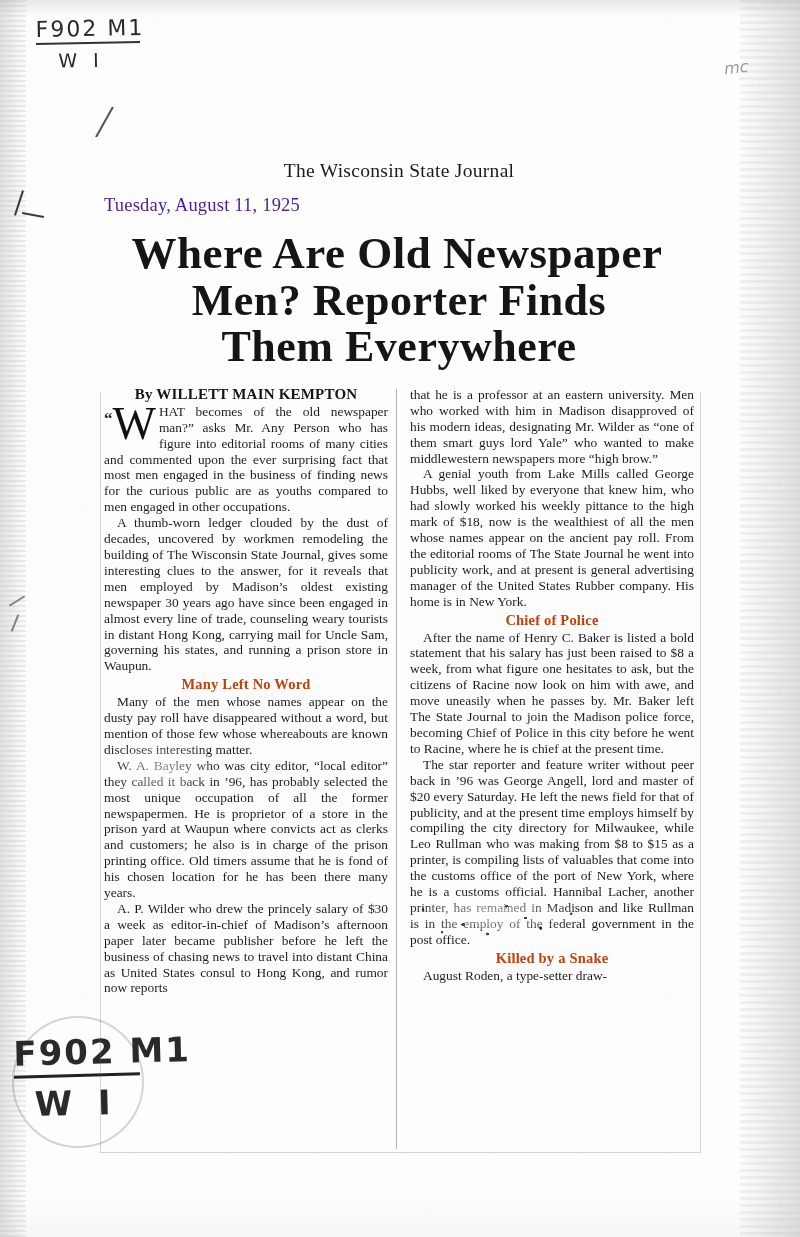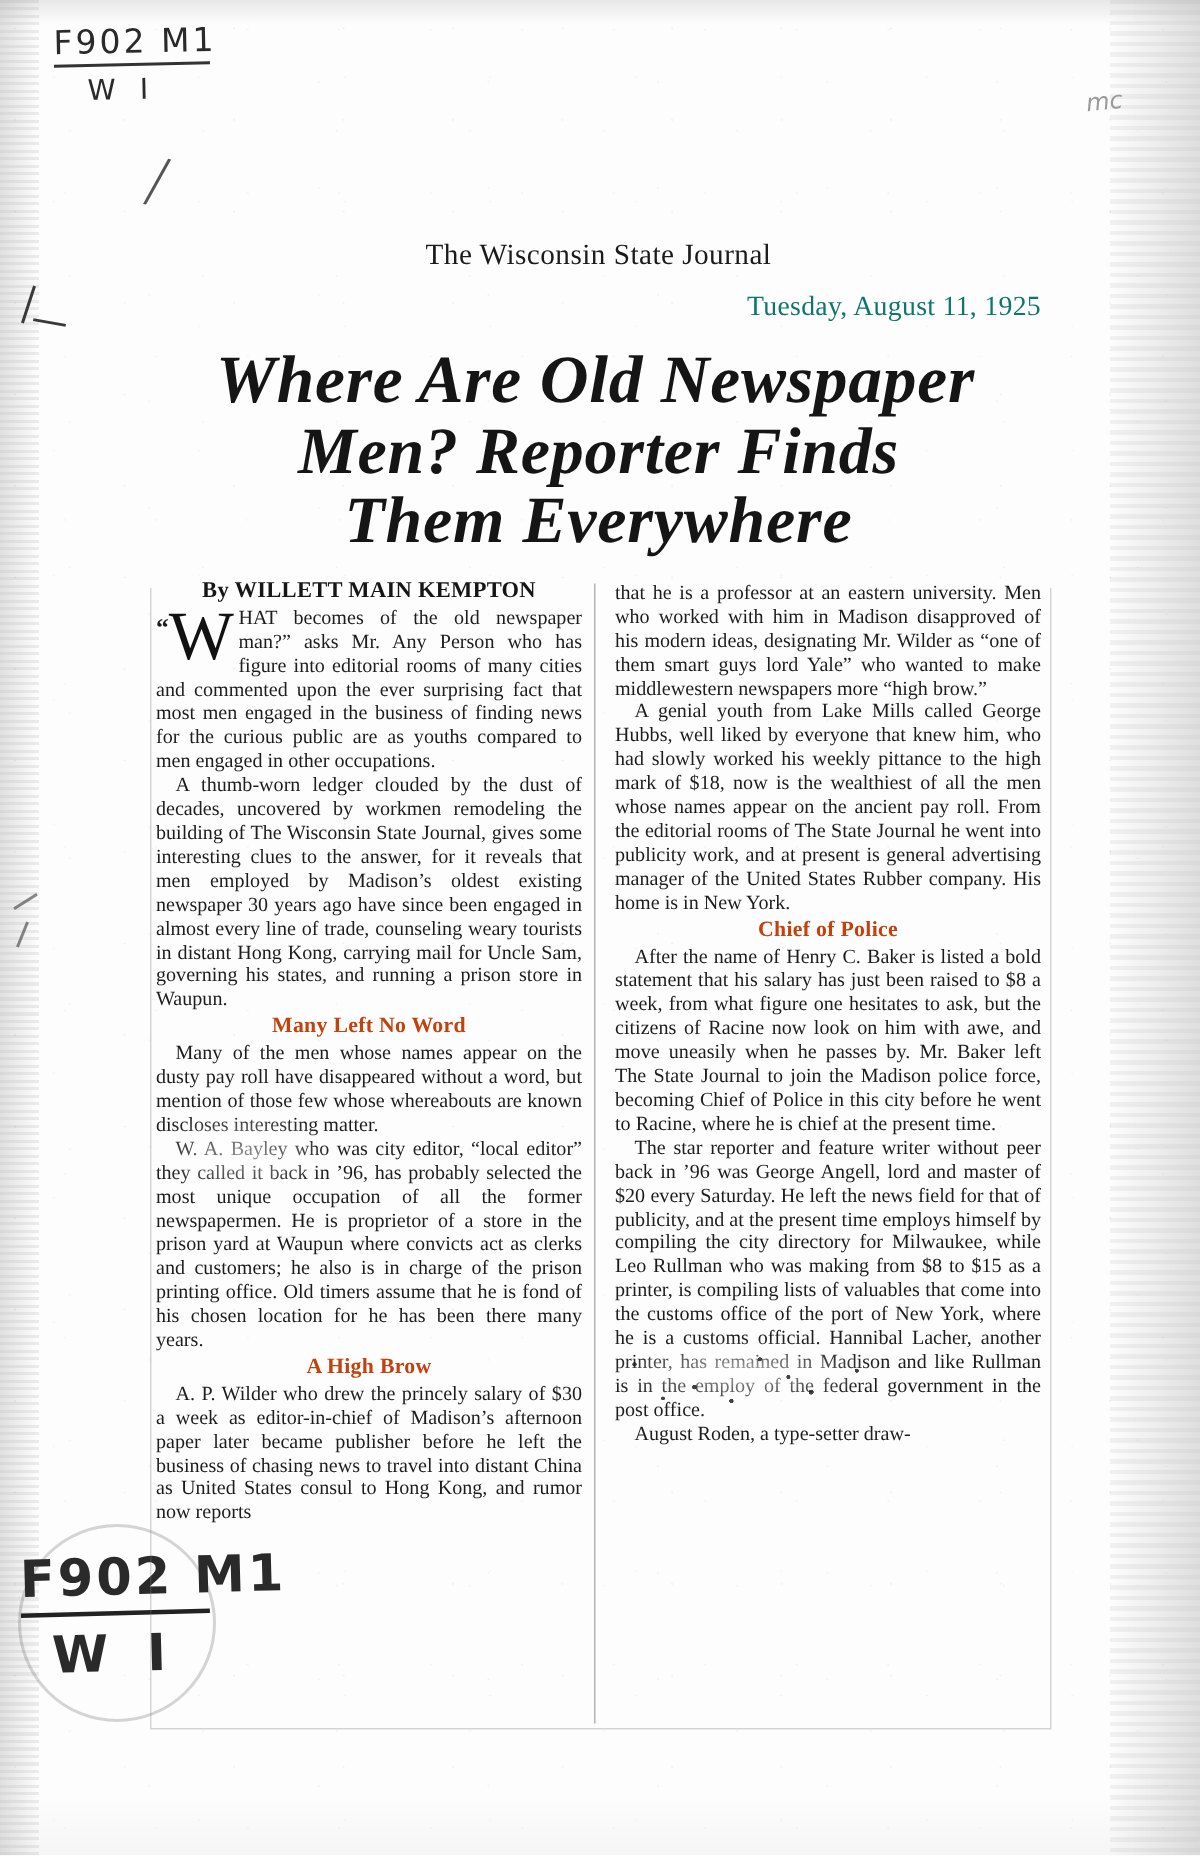--- a/index.html
+++ b/index.html
@@ -119,32 +119,31 @@
   }
   .masthead {
     text-align: center;
     font-family: "Liberation Serif", serif;
     font-weight: 400;
     font-size: 19.5px;
     letter-spacing: .3px;
     color: #1b1b1b;
   }
   .dateline {
-    text-align: right;
+    text-align: left;
     font-family: "Liberation Serif", serif;
     font-size: 18.5px;
     margin-top: 13px;
     letter-spacing: .2px;
-    color: #0f766e;
+    color: #4c1d95;
   }
   .headline {
     margin-top: 14px;
     text-align: center;
     font-family: "Liberation Serif", serif;
-    font-style: italic;
     font-weight: 700;
     font-size: 45px;
     line-height: 1.06;
     letter-spacing: .5px;
     color: #151515;
   }
   .headline .hl-line { display: block; white-space: nowrap; }
   .hl-1 { margin-left: -4px; }
   .hl-2 { font-size: 44px; }
   .hl-3 { font-size: 44px; }
@@ -291,30 +290,30 @@
 
       <div class="col col-left">
         <div class="byline">By WILLETT MAIN KEMPTON</div>
         <p class="lede noindent">
           <span class="dropquote">“</span><span class="dropcap">W</span><span>HAT becomes of the old newspaper man?” asks Mr. Any Person who has figure into editorial rooms of many cities and commented upon the ever surprising fact that most men engaged in the business of finding news for the curious public are as youths compared to men engaged in other occupations.</span>
         </p>
         <p>A thumb-worn ledger clouded by the dust of decades, uncovered by workmen remodeling the building of The Wisconsin State Journal, gives some interesting clues to the answer, for it reveals that men employed by Madison’s oldest existing newspaper 30 years ago have since been engaged in almost every line of trade, counseling weary tourists in distant Hong Kong, carrying mail for Uncle Sam, governing his states, and running a prison store in Waupun.</p>
         <div class="subhead">Many Left No Word</div>
         <p>Many of the men whose names appear on the dusty pay roll have disappeared without a word, but mention of those few whose whereabouts are known discloses interesting matter.</p>
         <p>W. A. Bayley who was city editor, “local editor” they called it back in ’96, has probably selected the most unique occupation of all the former newspapermen. He is proprietor of a store in the prison yard at Waupun where convicts act as clerks and customers; he also is in charge of the prison printing office. Old timers assume that he is fond of his chosen location for he has been there many years.</p>
-        <div class="subhead">A High Brow</div>
         <p>A. P. Wilder who drew the princely salary of $30 a week as editor-in-chief of Madison’s afternoon paper later became publisher before he left the business of chasing news to travel into distant China as United States consul to Hong Kong, and rumor now reports</p>
       </div>
 
       <div class="col col-right">
         <p class="noindent">that he is a professor at an eastern university. Men who worked with him in Madison disapproved of his modern ideas, designating Mr. Wilder as “one of them smart guys lord Yale” who wanted to make middlewestern newspapers more “high brow.”</p>
         <p>A genial youth from Lake Mills called George Hubbs, well liked by everyone that knew him, who had slowly worked his weekly pittance to the high mark of $18, now is the wealthiest of all the men whose names appear on the ancient pay roll. From the editorial rooms of The State Journal he went into publicity work, and at present is general advertising manager of the United States Rubber company. His home is in New York.</p>
         <div class="subhead">Chief of Police</div>
         <p>After the name of Henry C. Baker is listed a bold statement that his salary has just been raised to $8 a week, from what figure one hesitates to ask, but the citizens of Racine now look on him with awe, and move uneasily when he passes by. Mr. Baker left The State Journal to join the Madison police force, becoming Chief of Police in this city before he went to Racine, where he is chief at the present time.</p>
         <p>The star reporter and feature writer without peer back in ’96 was George Angell, lord and master of $20 every Saturday. He left the news field for that of publicity, and at the present time employs himself by compiling the city directory for Milwaukee, while Leo Rullman who was making from $8 to $15 as a printer, is compiling lists of valuables that come into the customs office of the port of New York, where he is a customs official. Hannibal Lacher, another printer, has remained in Madison and like Rullman is in the employ of the federal government in the post office.</p>
+        <div class="subhead">Killed by a Snake</div>
         <p>August Roden, a type-setter draw-</p>
       </div>
 
       <div class="wear wear-a"></div>
       <div class="wear wear-b"></div>
       <div class="speckle"></div>
     </div>
   </div>
 
   <div class="grain"></div>

